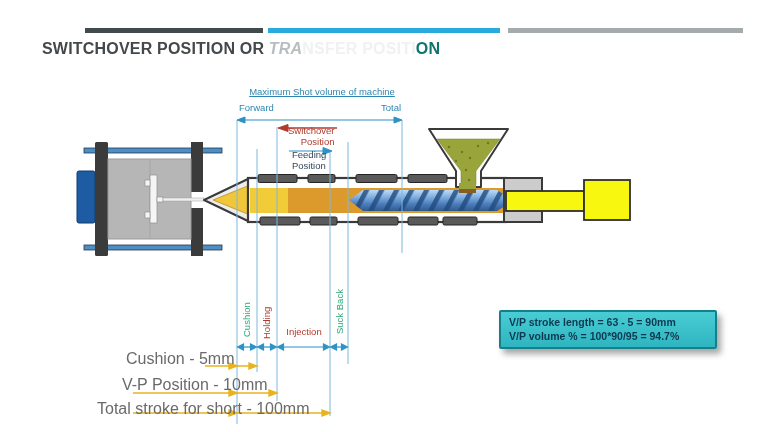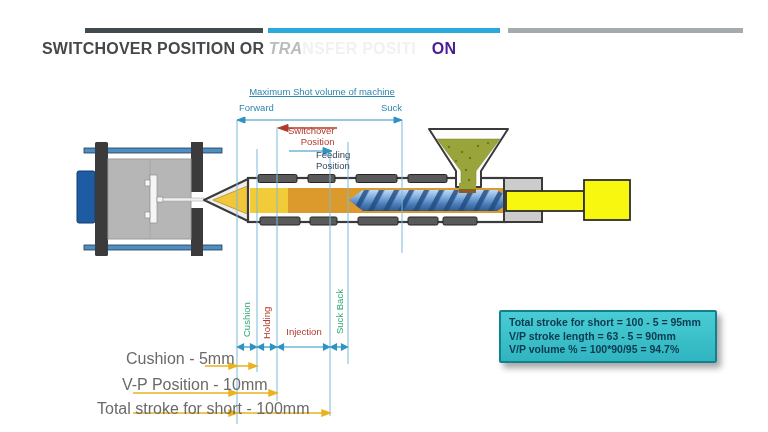--- a/index.html
+++ b/index.html
@@ -6,26 +6,26 @@
   #slide{position:relative;width:768px;height:432px;background:#ffffff;overflow:hidden;
          font-family:"Liberation Sans",sans-serif;}
   .bar{position:absolute;top:28px;height:5px;}
   #bar-dark{left:85px;width:178px;background:#414b4e;}
   #bar-blue{left:268px;width:232px;background:#29a9dc;}
   #bar-gray{left:508px;width:235px;background:#a5aaad;}
   #title{position:absolute;left:42px;top:40px;font-size:16px;font-weight:bold;
          letter-spacing:.2px;color:#45484a;white-space:nowrap;}
   #title .t2{color:#b9bdbf;font-style:italic;}
   #title .t3{color:#f0f1f1;}
-  #title .t4{color:#4c1d95;margin-left:16px;}
+  #title .t4{color:#0f766e;}
   .lbl{position:absolute;white-space:nowrap;font-size:9.5px;line-height:11px;}
   .blue{color:#2e86b0;}
   .red{color:#b23a2c;}
   .green{color:#2ea876;}
-  .navy{color:#33475b;margin-left:24px;}
+  .navy{color:#33475b;}
   .rot{transform:rotate(-90deg);transform-origin:0 0;}
   .dimlbl{position:absolute;font-size:16px;color:#6a6a6a;text-align:right;white-space:nowrap;}
   #info-box{position:absolute;left:499px;top:310px;width:198px;
             background:linear-gradient(#49ccd4,#2fb5c0);
             border:2px solid #16808a;border-radius:2px;
             box-shadow:4px 5px 6px rgba(0,0,0,.35);
             padding:4px 8px;font-size:10.5px;font-weight:600;
             color:#0d3950;line-height:13.5px;white-space:nowrap;}
   svg{position:absolute;left:0;top:0;}
 </style>
@@ -162,39 +162,38 @@
         <polygon points="277,393 269,390 269,396"></polygon>
         <line x1="133" y1="413" x2="328" y2="413"></line>
         <polygon points="237,413 229,410 229,416"></polygon>
         <polygon points="330,413 322,410 322,416"></polygon>
       </g>
     </g>
   </svg>
 
   <div class="lbl blue" style="left:234px;top:86px;width:176px;text-align:center;position:absolute;text-decoration:underline;">Maximum Shot volume of machine</div>
   <div class="lbl blue" style="left:239px;top:102px;">Forward</div>
-  <div class="lbl blue" style="left:381px;top:102px;">Suck</div>
+  <div class="lbl blue" style="left:381px;top:102px;">Total</div>
 
   <div class="lbl red" style="left:288px;top:125px;text-align:right;">
     <div>Switchover</div>
     <div>Position</div>
   </div>
   <div class="lbl navy" style="left:292px;top:149px;">
     <div>Feeding</div>
     <div>Position</div>
   </div>
 
   <div class="lbl green rot" style="left:241px;top:337px;">Cushion</div>
   <div class="lbl red rot" style="left:261px;top:339px;">Holding</div>
   <div class="lbl red" style="left:277px;top:326px;width:54px;text-align:center;position:absolute;">Injection</div>
   <div class="lbl green rot" style="left:334px;top:334px;">Suck Back</div>
 
   <div class="dimlbl" style="left:126px;top:350px;width:100px;">Cushion - 5mm</div>
   <div class="dimlbl" style="left:122px;top:376px;width:100px;">V-P Position - 10mm</div>
   <div class="dimlbl" style="left:97px;top:400px;width:130px;">Total stroke for short - 100mm</div>
 
   <div id="info-box">
-    <div>Total stroke for short = 100 - 5 = 95mm</div>
     <div>V/P stroke length = 63 - 5 = 90mm</div>
     <div>V/P volume % = 100*90/95 = 94.7%</div>
   </div>
 
 </div>
 
 </body></html>

